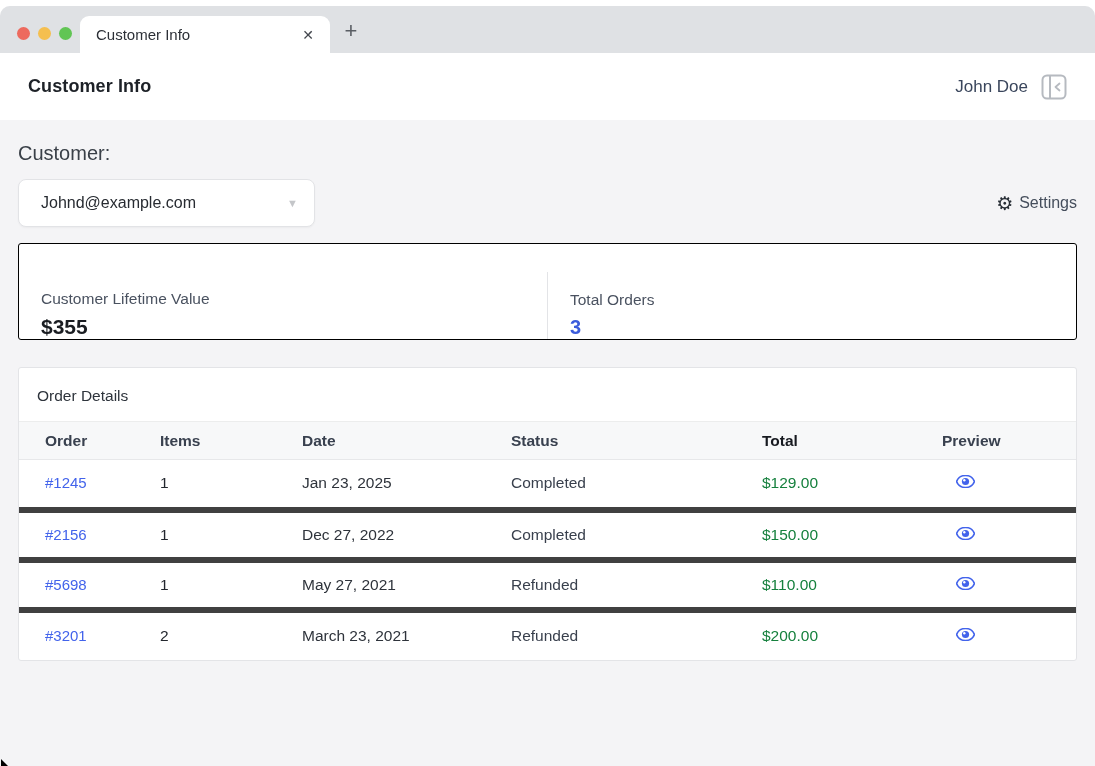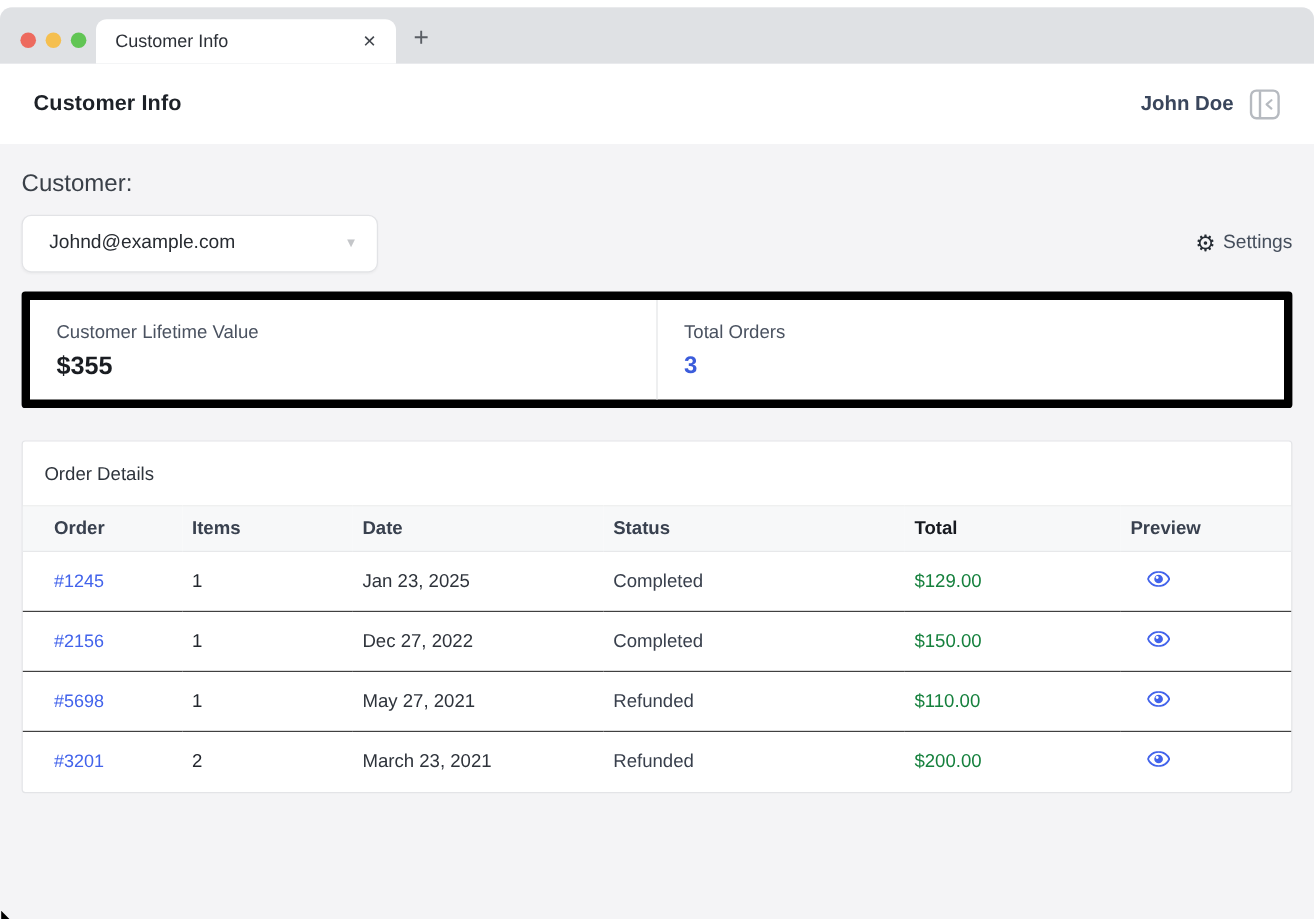--- a/index.html
+++ b/index.html
@@ -40,21 +40,21 @@
   }
 
   
   .page-header {
     height: 67px; background: #ffffff;
     display: flex; align-items: center; justify-content: space-between;
     padding: 0 28px;
   }
   .page-title { font-size: 18px; font-weight: 700; color: #1d2127; letter-spacing: .1px; }
   .header-right { display: flex; align-items: center; gap: 13px; }
-  .user-name { font-size: 17px; font-weight: 700; color: #3a465c; }
+  .user-name { font-size: 17px; font-weight: 400; color: #3a465c; }
   .collapse-btn { width: 26px; height: 26px; display: flex; align-items: center; justify-content: center; }
 
   
   .content { padding: 0 18px; }
   .customer-label { margin-top: 22px; font-size: 20px; color: #3a4048; }
 
   .select-row { margin-top: 14px; display: flex; align-items: center; justify-content: space-between; }
   .select-box {
     width: 297px; height: 48px; background: #ffffff;
     border: 1px solid #e2e3e6; border-radius: 8px;
@@ -64,22 +64,22 @@
   }
   .select-value { font-size: 16px; color: #272b31; }
   .select-caret { font-size: 11px; color: #c4c6c9; }
   .settings-link { display: flex; align-items: center; gap: 6px; cursor: default; }
   .settings-gear { font-size: 19px; color: #272d35; line-height: 1; }
   .settings-text { font-size: 16px; color: #454e5c; }
 
   
   .stats-panel {
     margin-top: 16px; background: #ffffff;
-    border: 7px solid #000000; border-radius: 3px;
-    display: flex; height: 97px;
+    border: 1px solid #000000; border-radius: 3px;
+    display: flex; height: 97px; align-items: flex-end;
   }
   .stat-card { flex: 1; padding: 19px 0 0 22px; }
   .stat-card + .stat-card { border-left: 1px solid #e3e4e7; }
   .stat-label { font-size: 15.5px; color: #4a5260; }
   .stat-value { margin-top: 7px; font-size: 21px; font-weight: 700; color: #1a1d22; }
   .stat-value.blue { color: #3b5cdb; font-size: 20px; }
 
   
   .orders-panel {
     margin-top: 27px; background: #ffffff;
@@ -95,21 +95,21 @@
   col.c-preview { width: auto;  }
   thead th {
     background: #f7f8f9; text-align: left; font-size: 15.5px; font-weight: 700;
     color: #39414f; height: 38px; padding: 0 0 0 8px;
     border-top: 1px solid #eceded; border-bottom: 1px solid #e7e8ea;
   }
   thead th:first-child { padding-left: 26px; }
   thead th.th-total { color: #171a20; }
   tbody td {
     height: 50px; font-size: 15.5px; color: #2e333b;
-    border-bottom: 1px solid #404040; padding: 0 0 0 8px;
+    border-bottom: 6px solid #404040; padding: 0 0 0 8px;
     vertical-align: middle;
   }
   tbody tr:last-child td { border-bottom: none; }
   tbody td:first-child { padding-left: 26px; }
   td.cell-order a { color: #4263eb; text-decoration: none; font-size: 15px; cursor: pointer; }
   td.cell-items { color: #23272e; }
   td.cell-status { color: #39404d; }
   td.cell-total { font-weight: 400; color: #15803d; }
   .eye-btn {
     background: none; border: none; padding: 0; margin-left: 14px;

